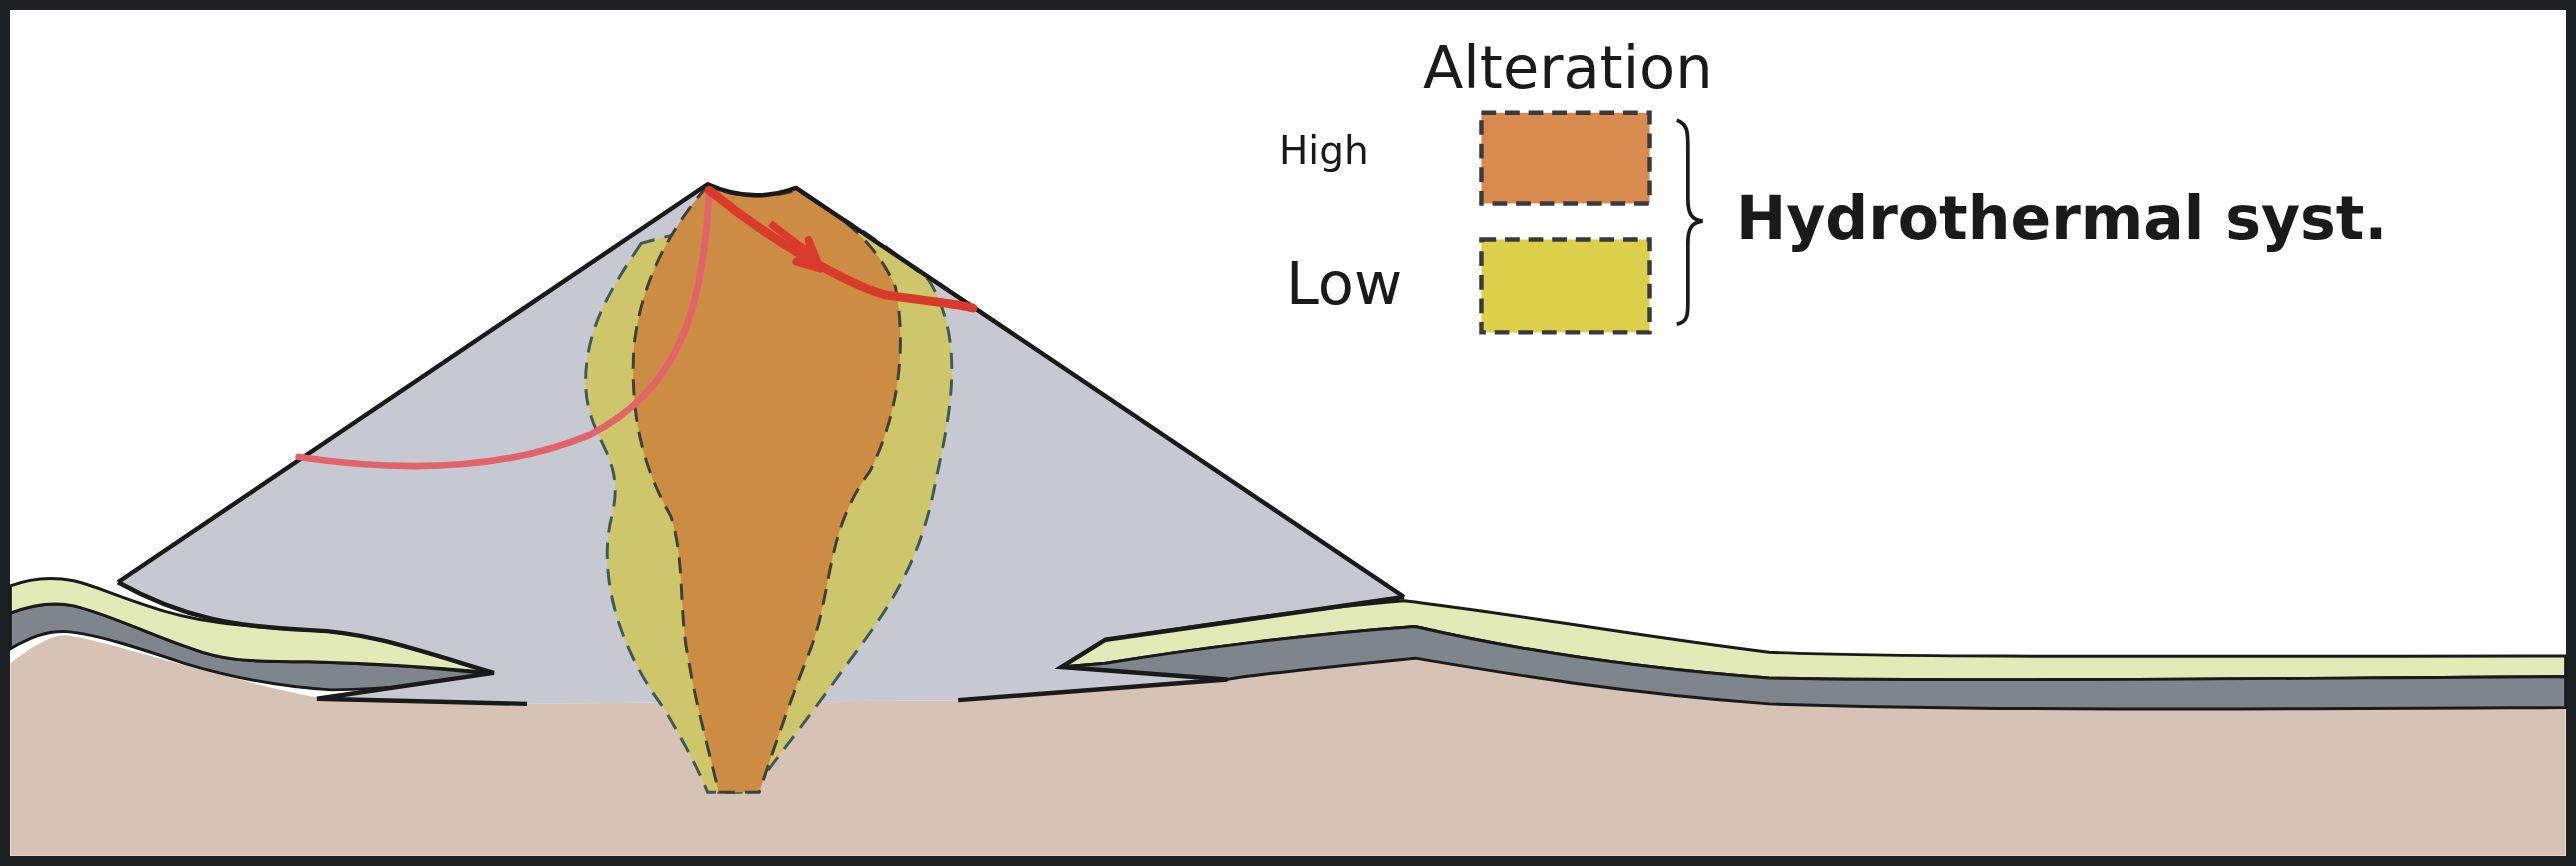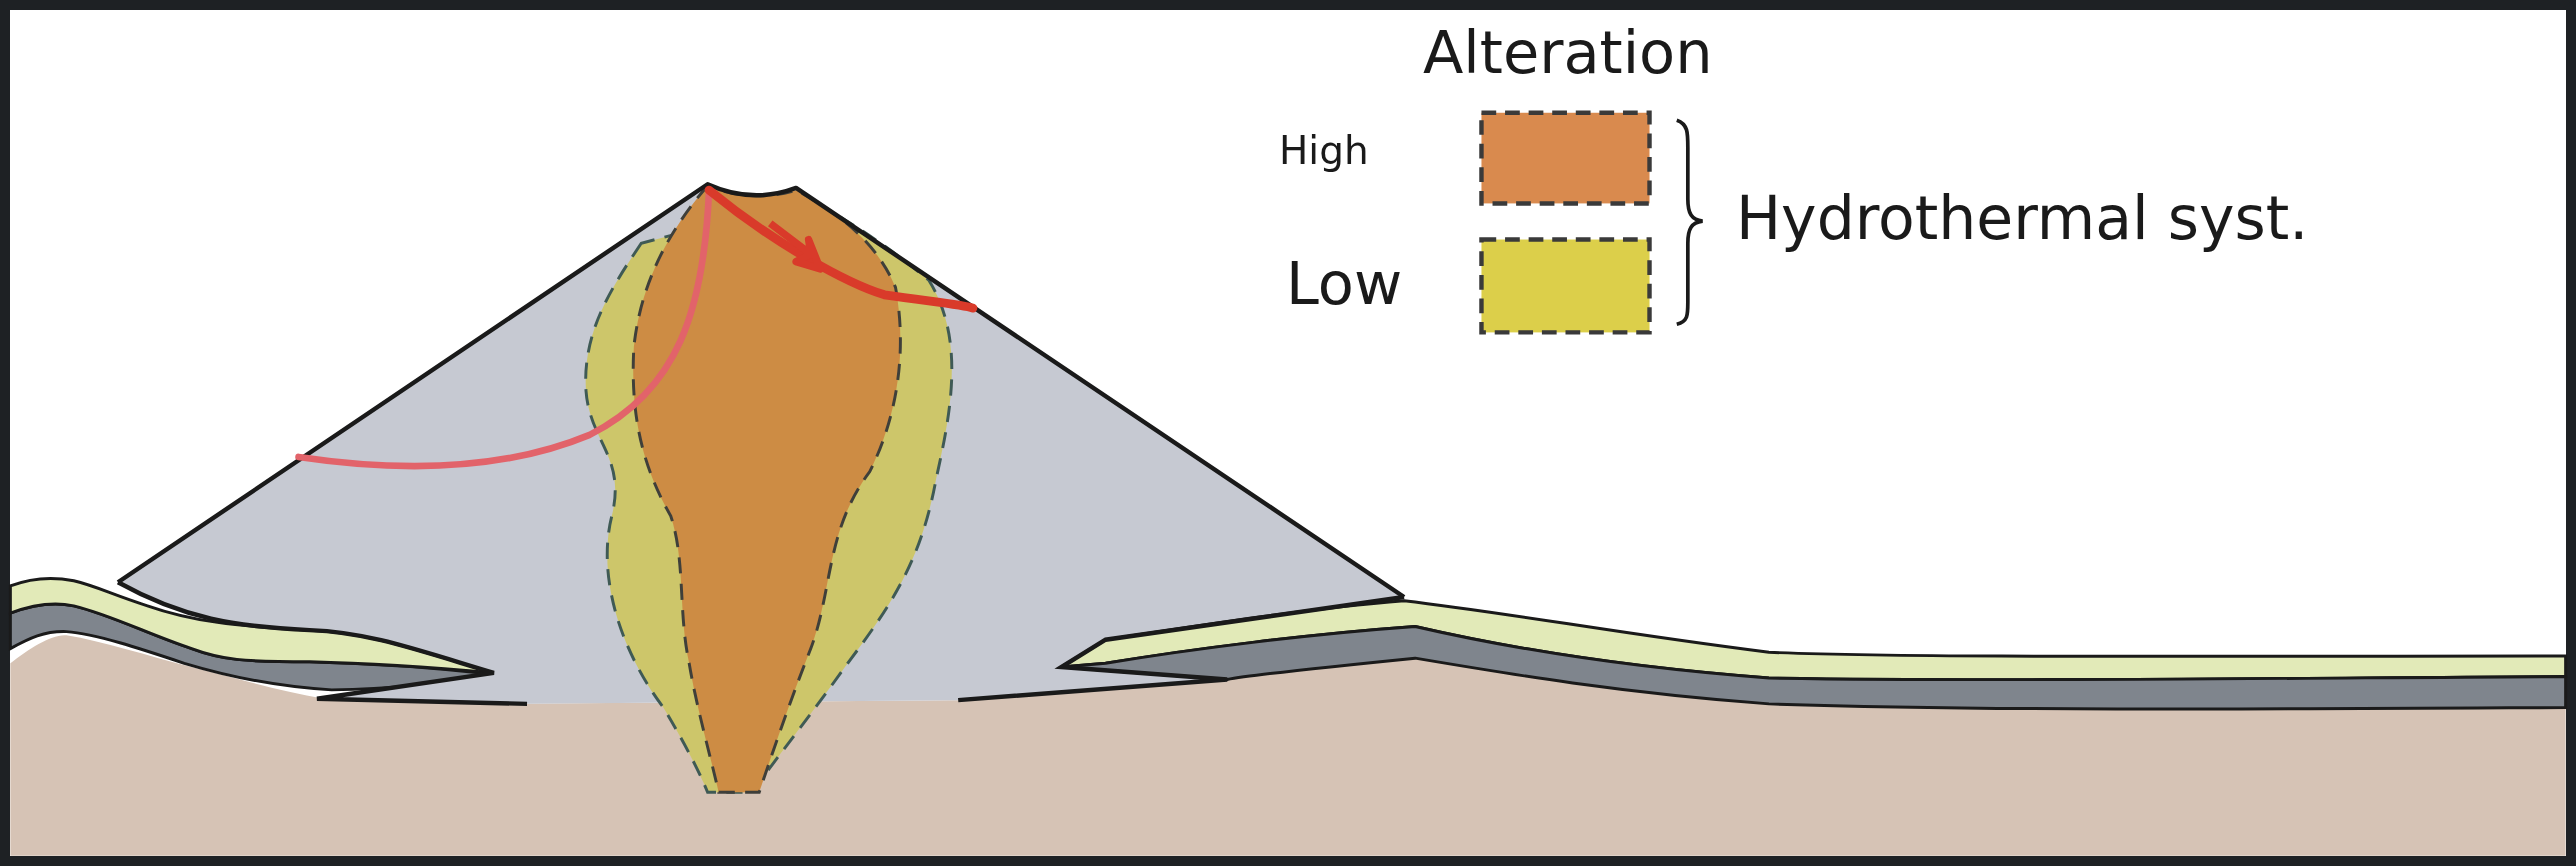--- a/index.html
+++ b/index.html
@@ -6,24 +6,24 @@
   body { width: 2576px; height: 866px; overflow: hidden; position: relative; }
   #frame {
     position: absolute; left: 0; top: 0; width: 2576px; height: 866px;
     box-sizing: border-box; border: 10.3px solid #1e2124; background: #ffffff;
   }
   svg#diagram { position: absolute; left: 0; top: 0; }
   .legend-text {
     position: absolute; font-family: "DejaVu Sans", sans-serif; color: #1a1a1a;
     white-space: nowrap; line-height: 1;
   }
-  #legend-title { left: 1423px; top: 23px; font-size: 59px; }
+  #legend-title { left: 1423px; top: 38px; font-size: 59px; }
   #legend-high { left: 1279px; top: 131px; font-size: 39px; }
   #legend-low { left: 1286px; top: 254px; font-size: 59px; }
-  #legend-group { left: 1736px; top: 188px; font-size: 60px; }
+  #legend-group { left: 1736px; top: 188px; font-size: 60px; font-weight: bold; }
 </style>
 </head>
 <body>
 
 <div id="frame"></div>
 
 <svg id="diagram" width="2576" height="866" viewBox="0 0 3495 1175">
 
   <path d="M14,900 C40,880 70,860 90,862 C140,870 200,890 260,905 C320,920 380,938 440,948 L700,955 L1300,950 C1500,930 1700,905 1920,880 C2200,900 2600,920 3000,940 L3481,945 L3481,1161 L14,1161 Z" fill="#d6c3b5"></path>
 

